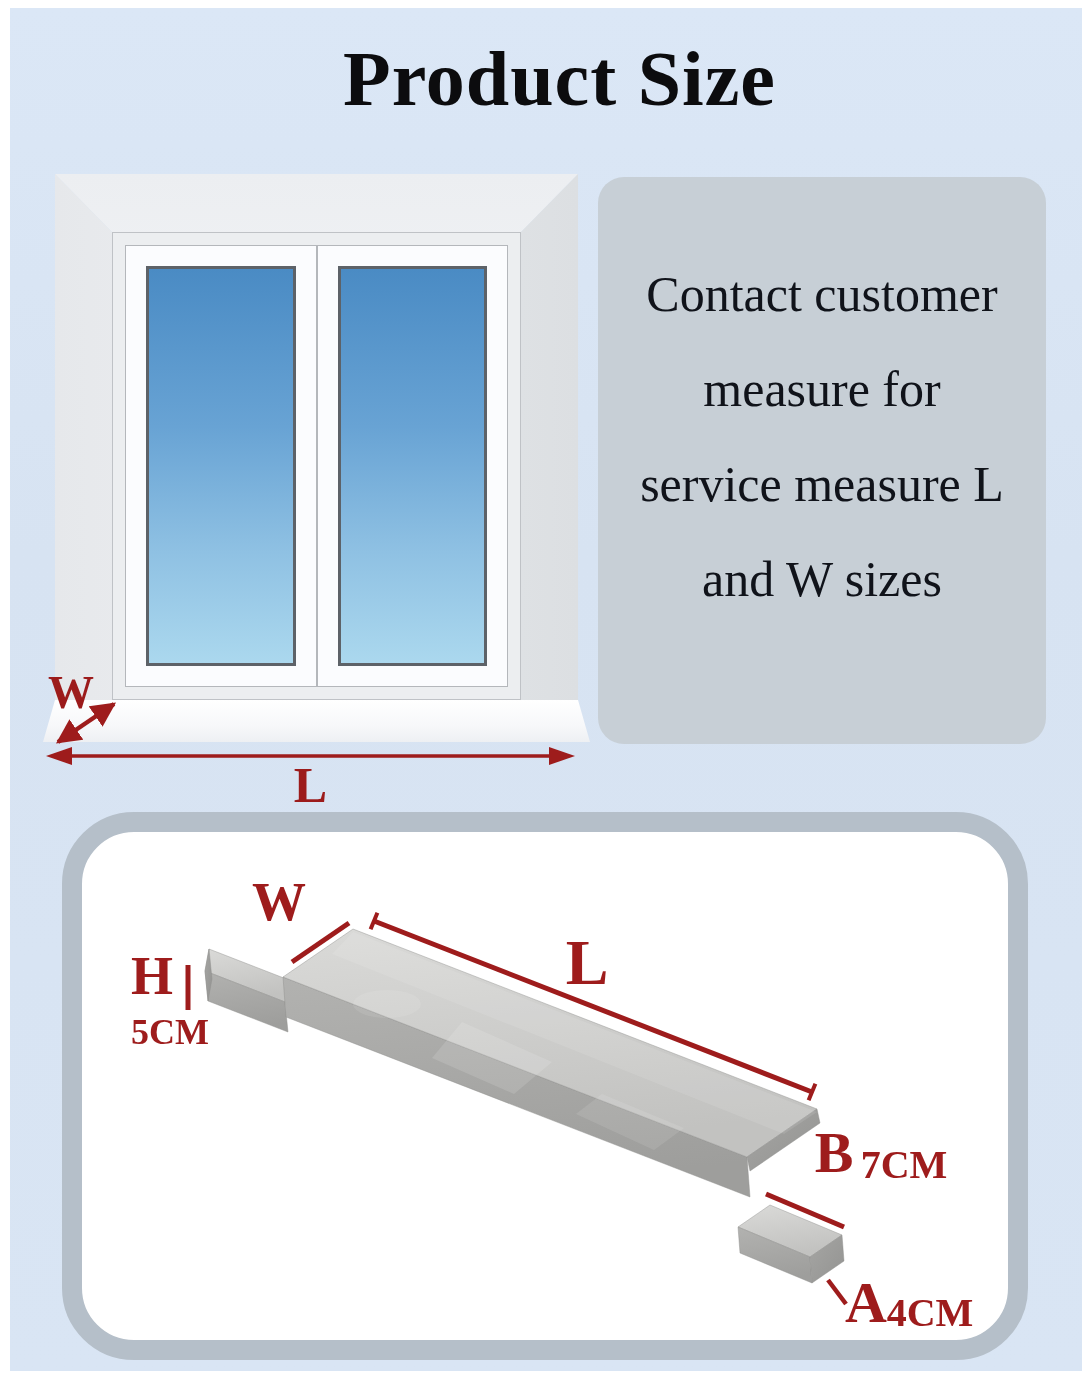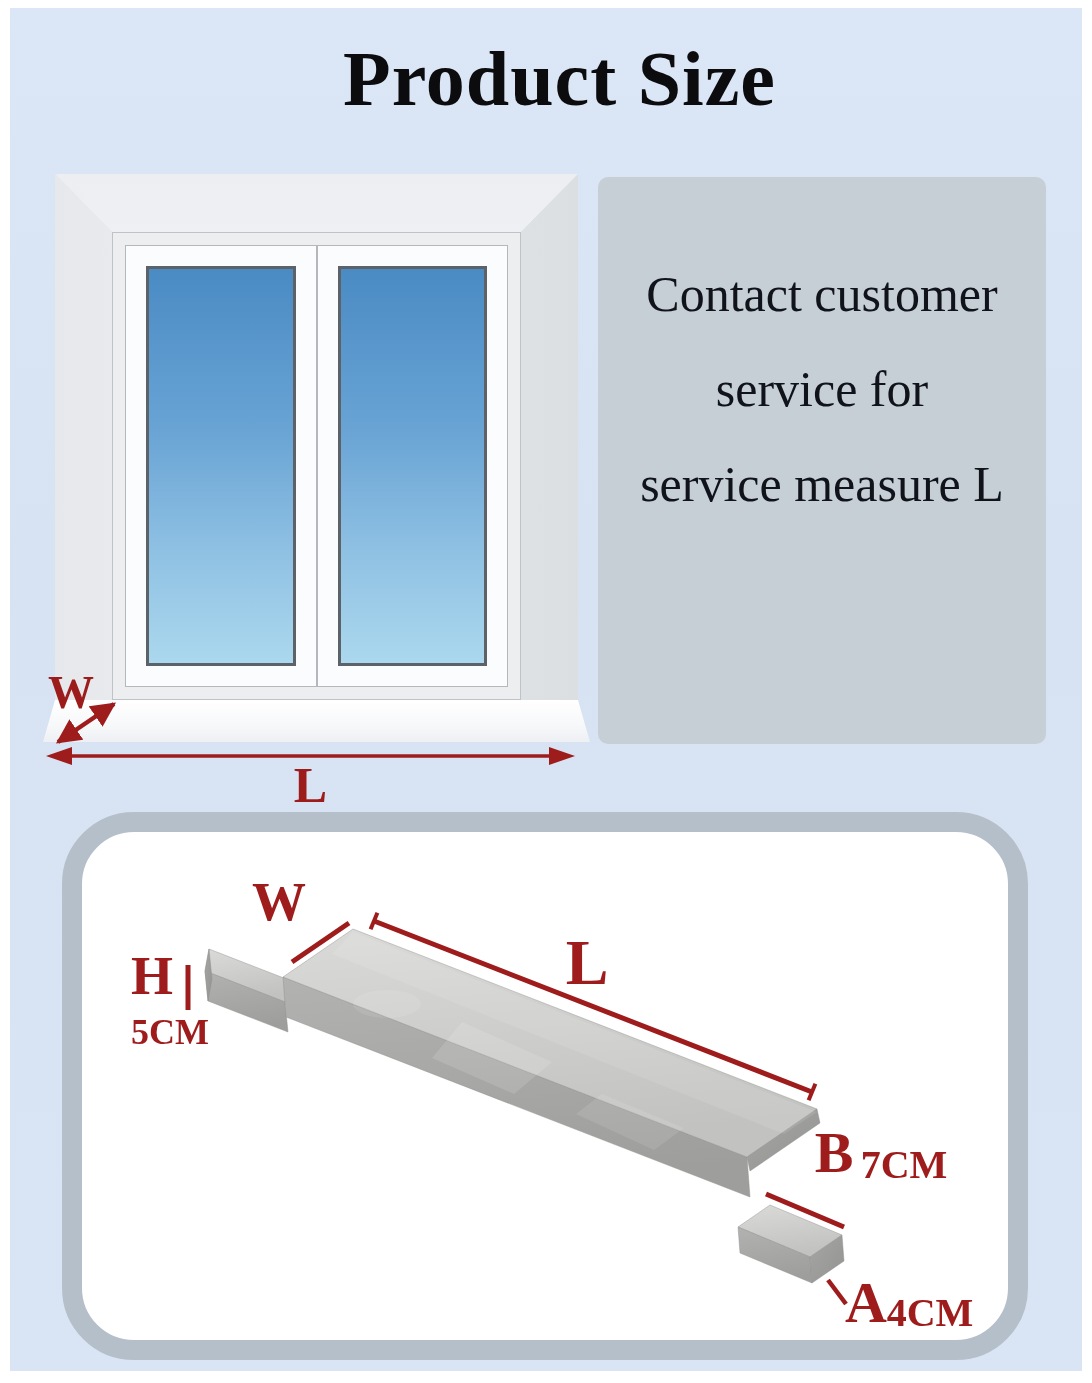--- a/index.html
+++ b/index.html
@@ -31,21 +31,21 @@
         background:linear-gradient(180deg,#ffffff 0%,#f7f8fa 60%,#eef0f3 100%);}
 
   .w-label{position:absolute;left:48px;top:666px;font-size:46px;font-weight:700;color:#9c1b1b;}
   .w-arrow{position:absolute;left:44px;top:692px;}
   .l-arrow{position:absolute;left:38px;top:742px;}
   .l-label{position:absolute;left:38px;top:756px;width:545px;text-align:center;
            font-size:50px;font-weight:700;color:#9c1b1b;}
 
   
   .info-box{position:absolute;left:598px;top:177px;width:448px;height:567px;
-            box-sizing:border-box;border-radius:10px;background:#c7cfd6;
+            box-sizing:border-box;border-radius:26px;background:#c7cfd6;
             padding-top:70px;text-align:center;}
   .info-line{font-size:50px;line-height:95px;color:#10131a;}
 
   
   .sill-panel{position:absolute;left:62px;top:812px;width:966px;height:548px;
               box-sizing:border-box;border:20px solid #b5bfc9;border-radius:72px;
               background:#ffffff;}
   .sill-panel svg{display:block;}
   .dim-text{fill:#9e1c1c;font-family:"Liberation Serif","DejaVu Serif",serif;font-weight:700;}
 </style>
@@ -86,22 +86,23 @@
   <svg class="l-arrow" width="545" height="28" viewBox="0 0 545 28">
     <line x1="30" y1="14" x2="512" y2="14" stroke="#9e1c1c" stroke-width="3.5"></line>
     <polygon points="8,14 34,5 34,23" fill="#9e1c1c"></polygon>
     <polygon points="537,14 511,5 511,23" fill="#9e1c1c"></polygon>
   </svg>
 
   <div class="l-label">L</div>
 
   <div class="info-box">
     <div class="info-line">Contact customer</div>
-    <div class="info-line">service for</div>
+    <div class="info-line">measure for</div>
     <div class="info-line">service measure L</div>
+    <div class="info-line">and W sizes</div>
   </div>
 
   <div class="sill-panel">
     <svg width="926" height="508" viewBox="0 0 926 508">
       <defs>
         <linearGradient id="gTop" x1="0" y1="0" x2="0.25" y2="1">
           <stop offset="0" stop-color="#dadad8"></stop>
             <stop offset="1" stop-color="#c2c2c0"></stop>
         </linearGradient>
         <linearGradient id="gFront" x1="0" y1="0" x2="0.2" y2="1">

